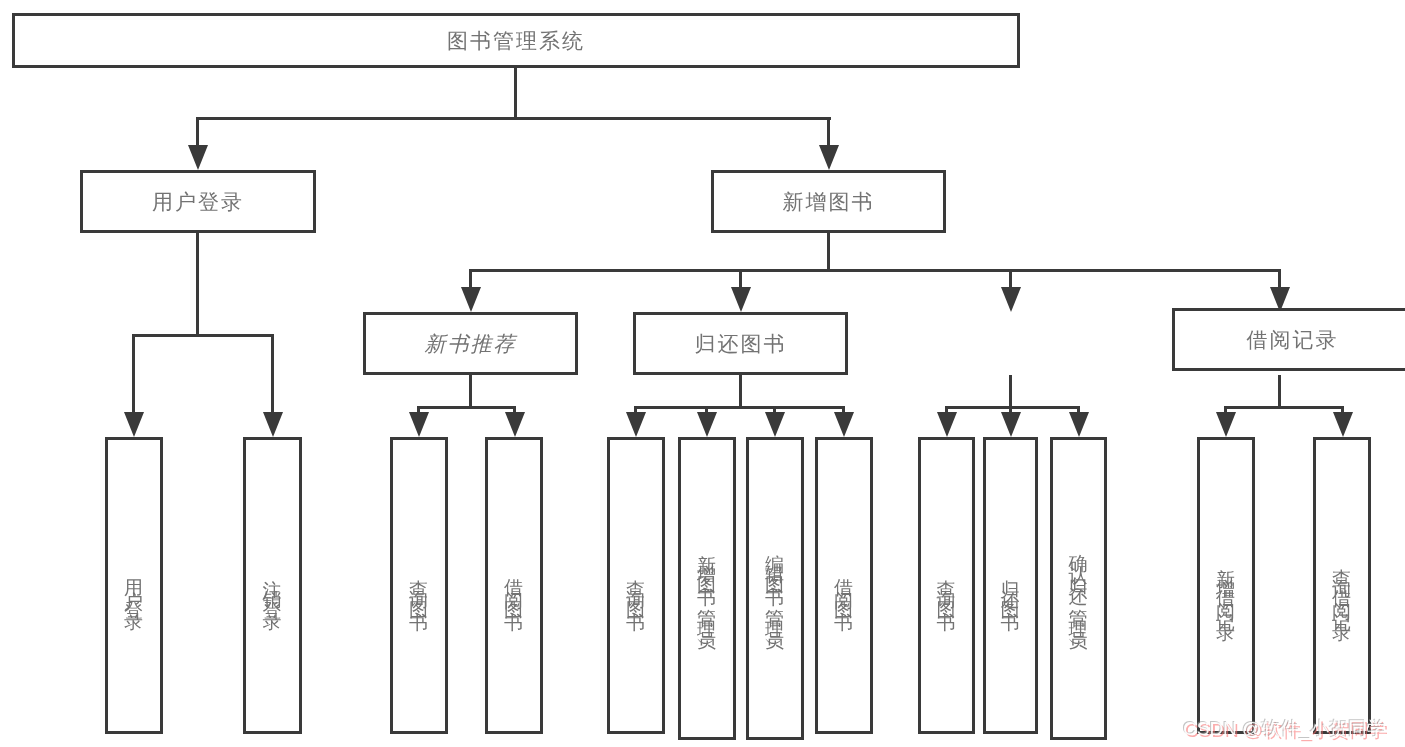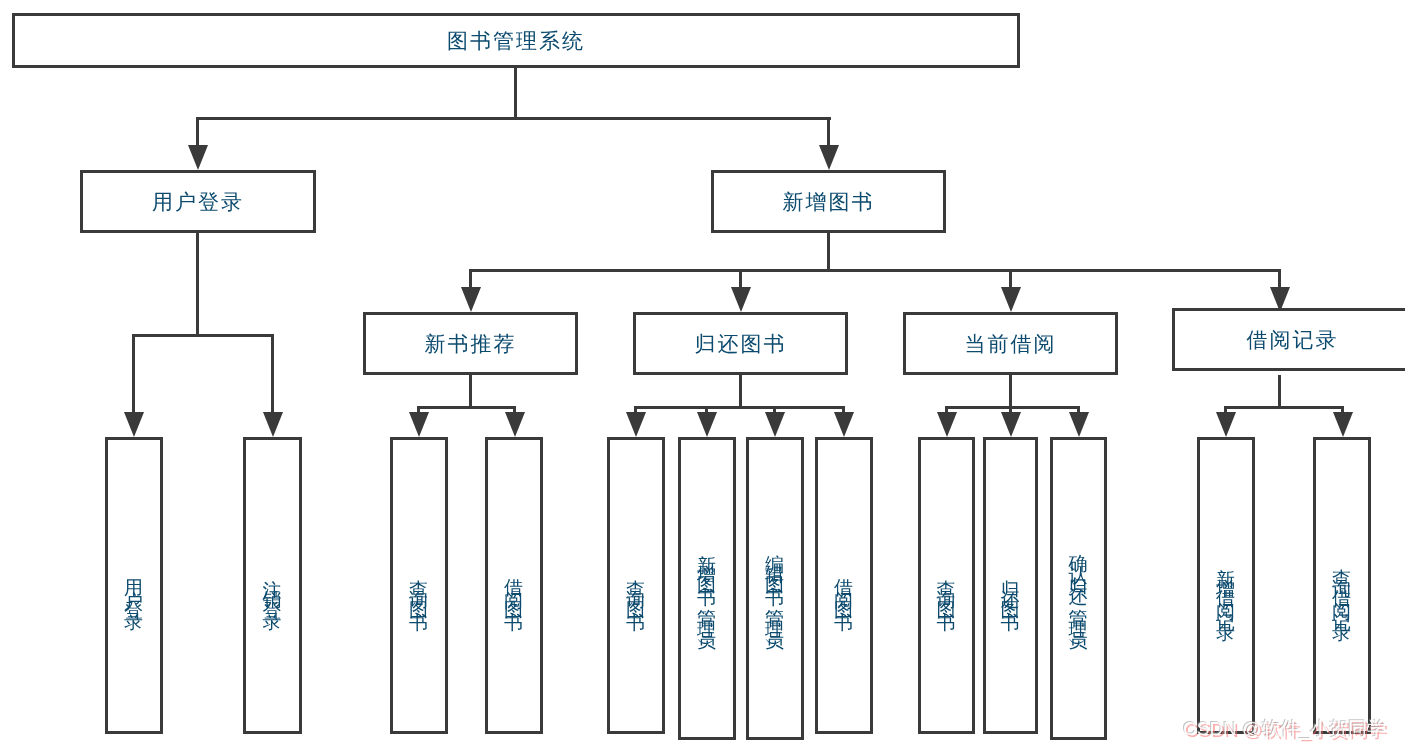--- a/index.html
+++ b/index.html
@@ -2,21 +2,21 @@
 <html><head>
 <meta charset="utf-8">
 <style>
   html,body{margin:0;padding:0;background:#ffffff;}
   #stage{
     position:relative;width:1405px;height:747px;background:#ffffff;overflow:hidden;
     font-family:"Liberation Sans","DejaVu Sans",sans-serif;
   }
   .box{
     position:absolute;box-sizing:border-box;background:#ffffff;
-    border:3px solid #3a3a3a;color:#0c4a6e;
+    border:3px solid #3a3a3a;color:#737373;
     display:flex;align-items:center;justify-content:center;
     font-size:21px;letter-spacing:2px;text-align:center;z-index:2;
   }
   .leaf{
     writing-mode:vertical-lr;text-orientation:mixed;
     font-size:19px;letter-spacing:11px;line-height:1;
     padding:8px 0;
   }
   .v{position:absolute;width:3px;background:#3a3a3a;z-index:1;}
   .h{position:absolute;height:3px;background:#3a3a3a;z-index:1;}
@@ -36,25 +36,24 @@
 <body>
 
 <div id="stage">
 
   <div class="box" style="left:12px;top:13px;width:1008px;height:55px;">图书管理系统</div>
 
   <div class="box" style="left:80px;top:170px;width:236px;height:63px;">用户登录</div>
 
   <div class="box" style="left:711px;top:170px;width:235px;height:63px;">新增图书</div>
 
-  <div class="box" style="left:363px;top:312px;width:215px;height:63px;">新书推荐</div>
+  <div class="box" style="left:363px;top:312px;width:215px;height:63px;font-style:italic;">新书推荐</div>
 
   <div class="box" style="left:633px;top:312px;width:215px;height:63px;">归还图书</div>
 
-  <div class="box" style="left:903px;top:312px;width:215px;height:63px;">当前借阅</div>
 
   <div class="box" style="left:1172px;top:308px;width:241px;height:63px;">借阅记录</div>
 
   <div class="box leaf" style="left:105px;top:437px;width:58px;height:297px;">用户登录</div>
   <div class="box leaf" style="left:243px;top:437px;width:59px;height:297px;">注销登录</div>
 
   <div class="box leaf" style="left:390px;top:437px;width:58px;height:297px;">查询图书</div>
   <div class="box leaf" style="left:485px;top:437px;width:58px;height:297px;">借阅图书</div>
 
   <div class="box leaf" style="left:607px;top:437px;width:58px;height:297px;">查询图书</div>

